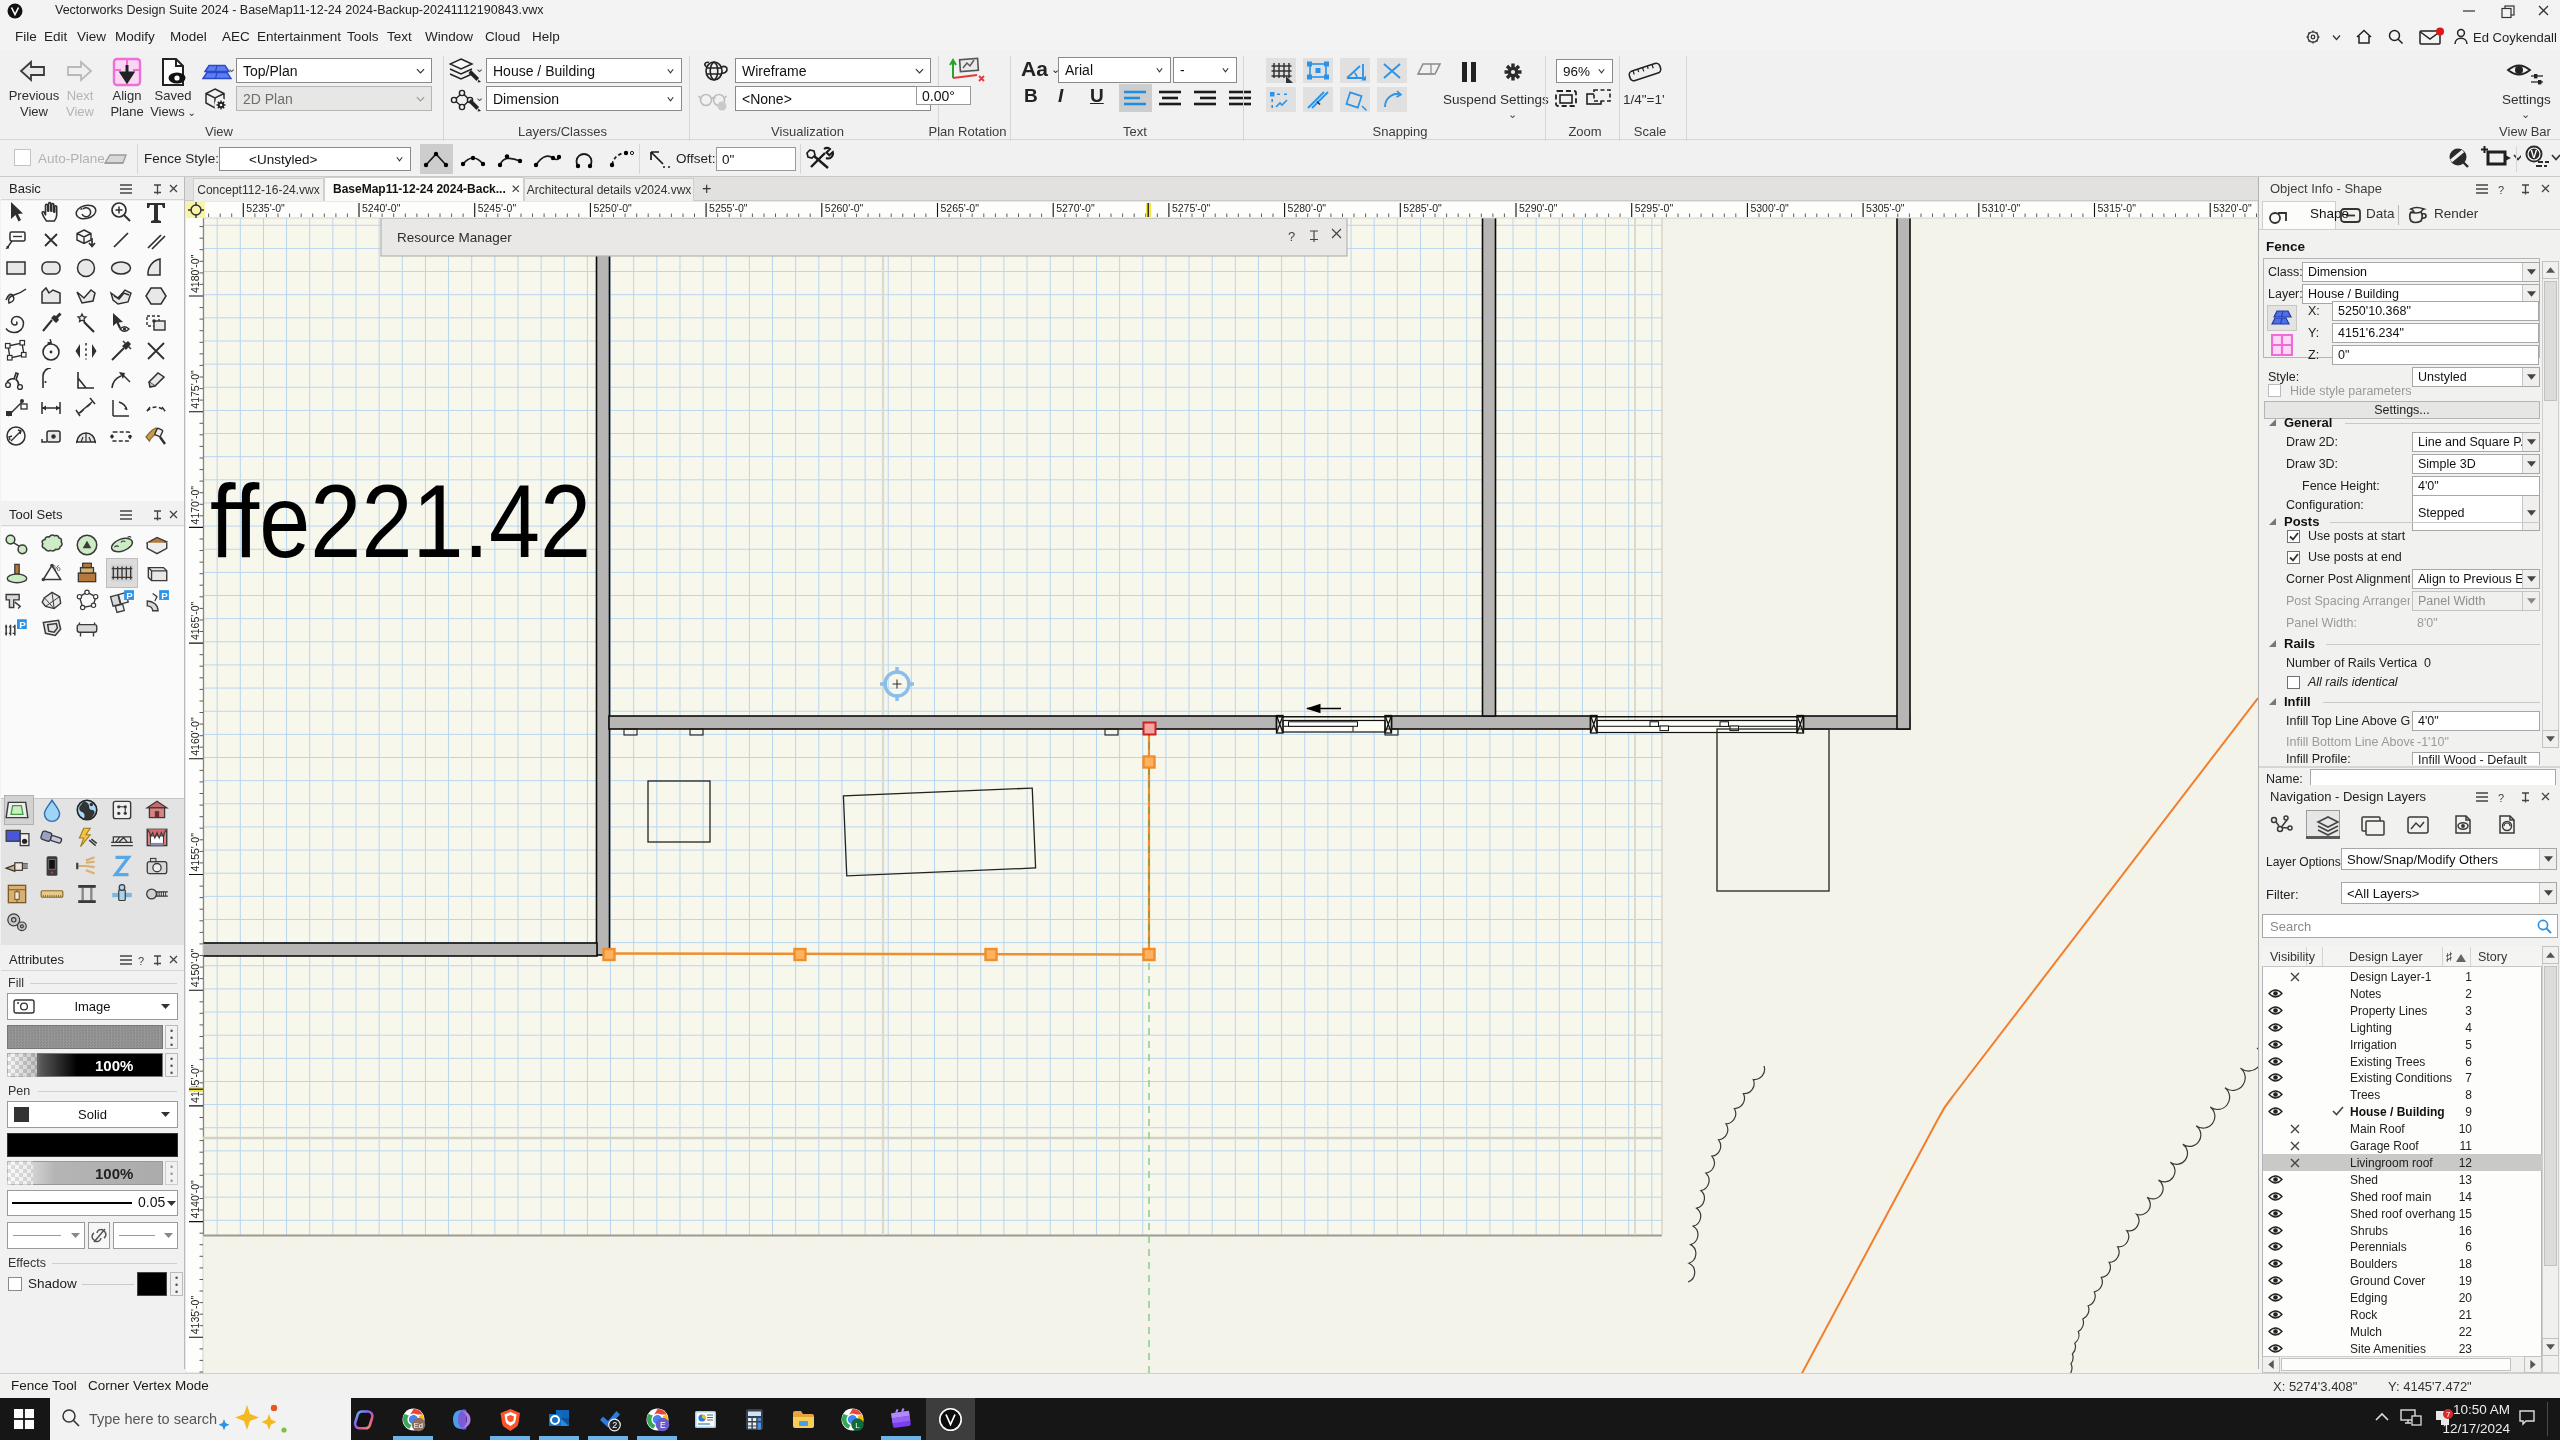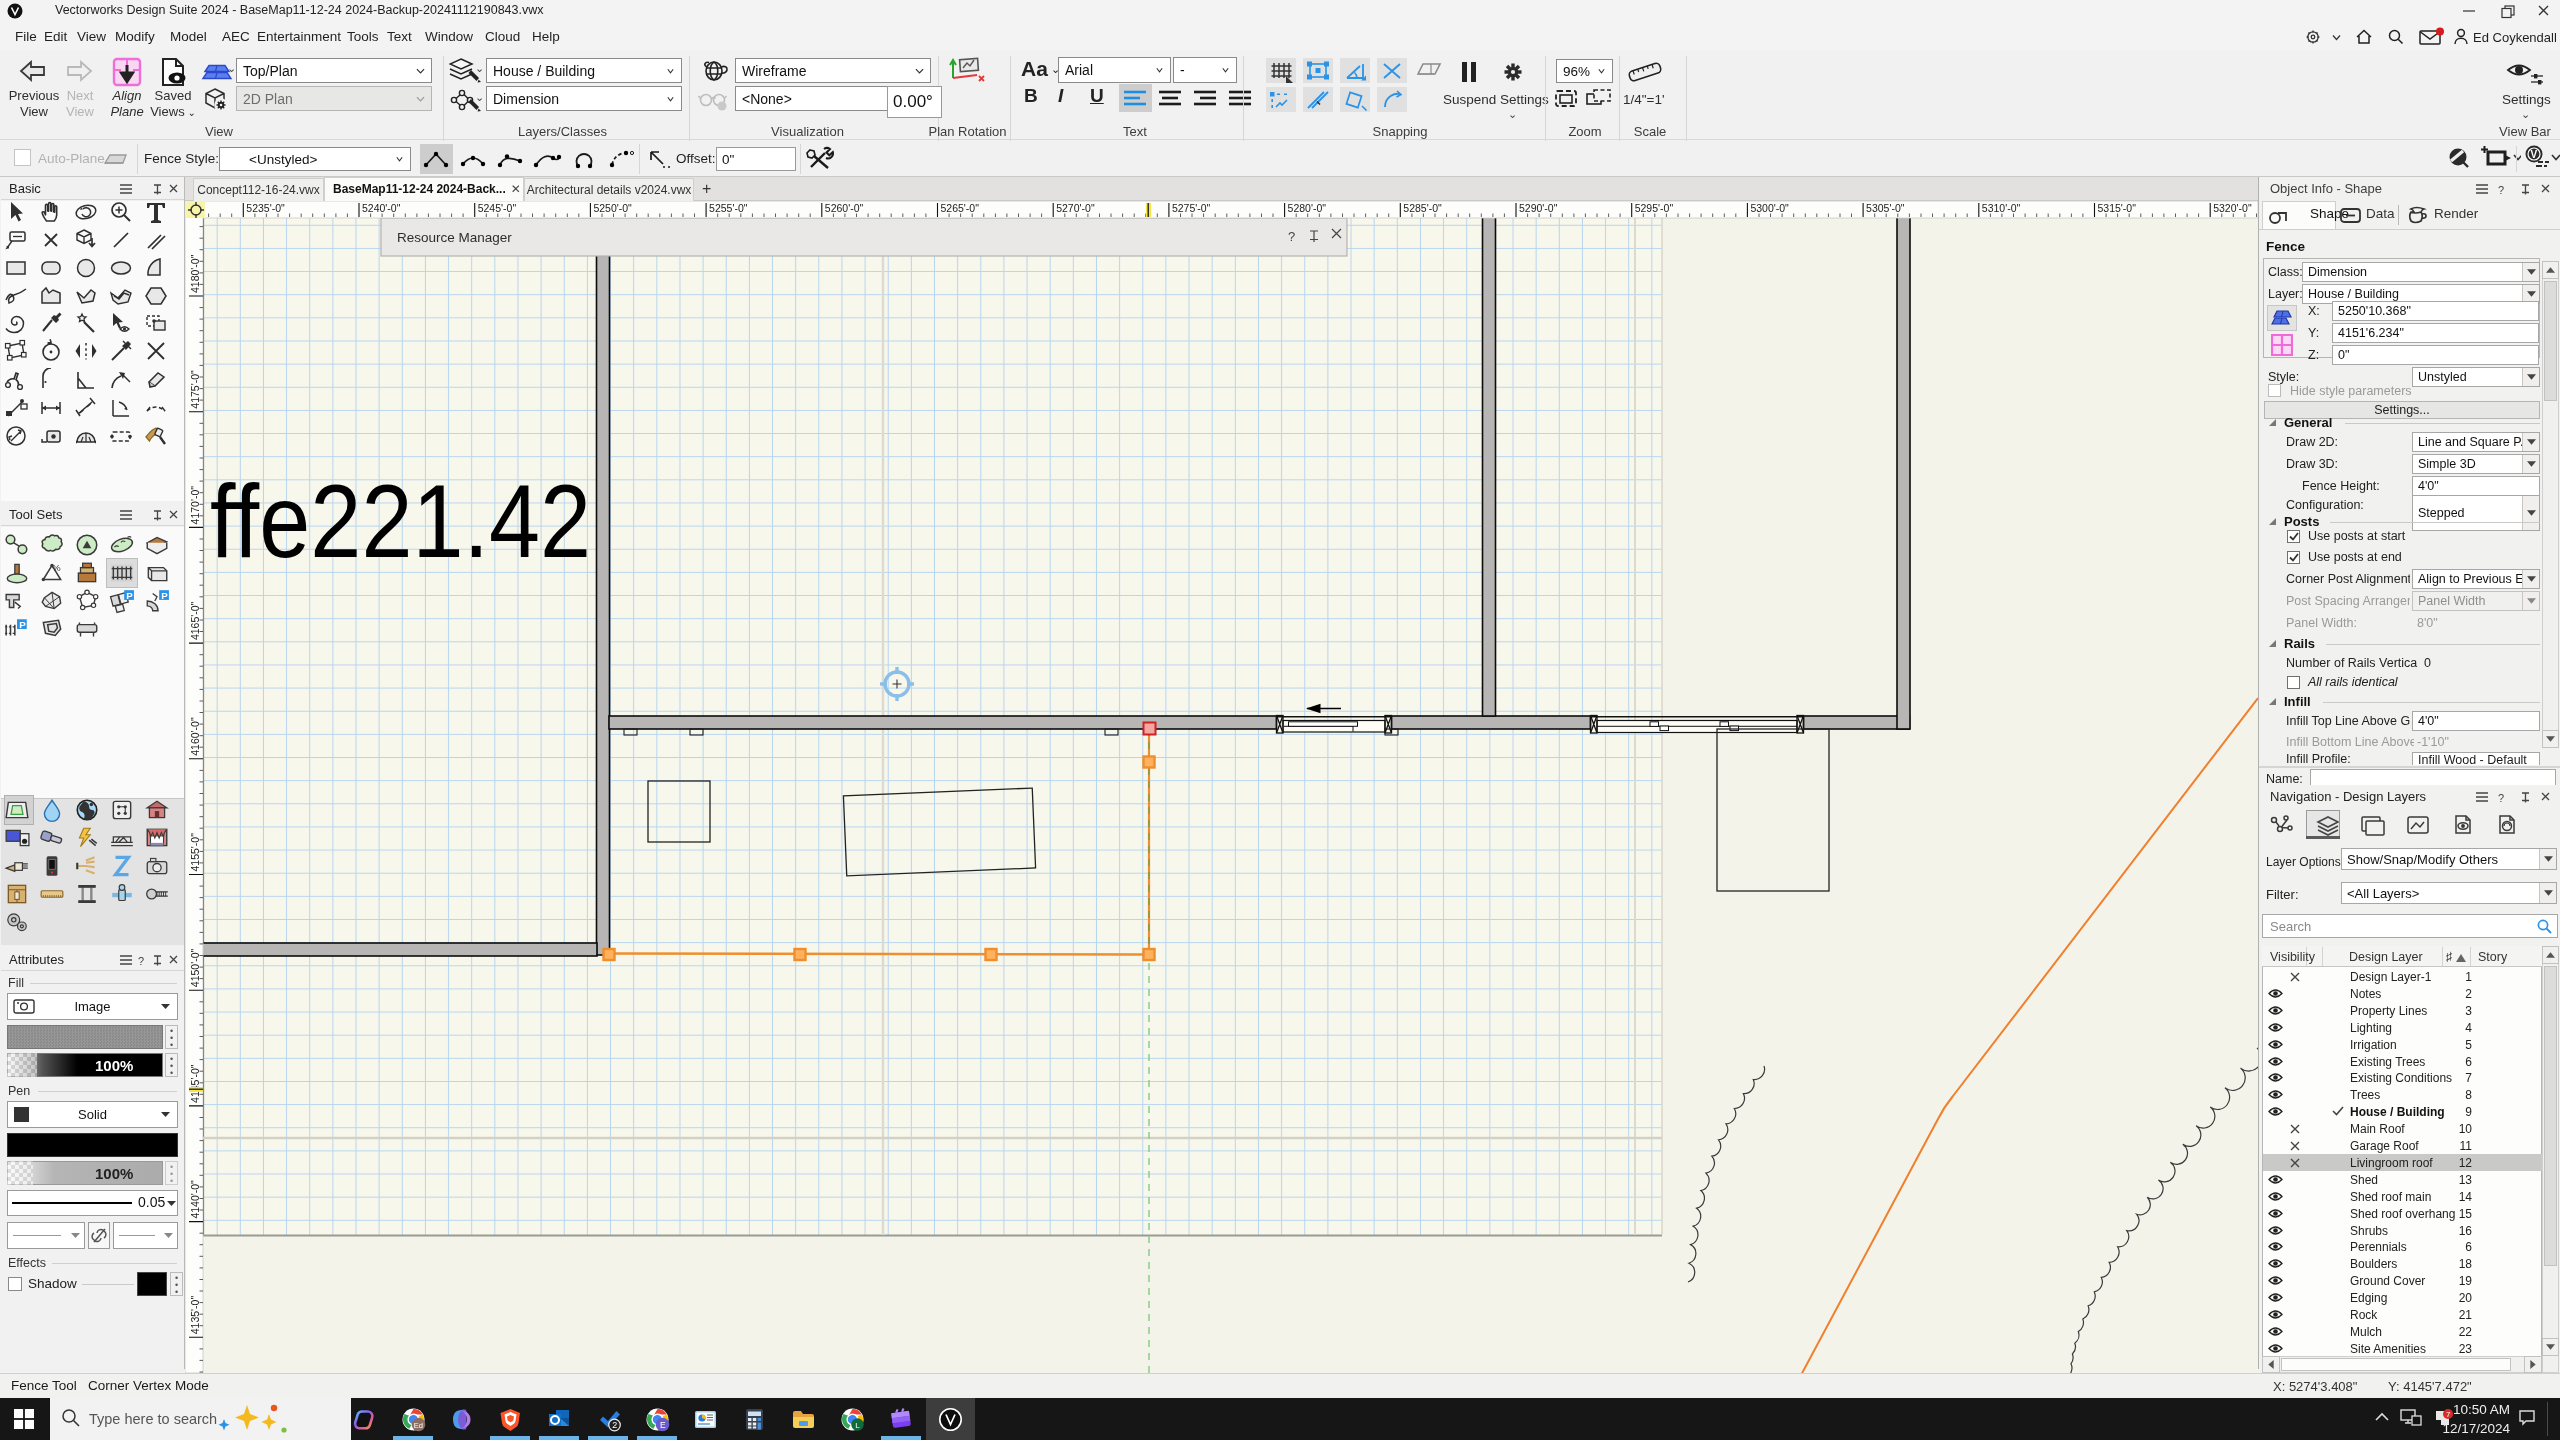--- a/index.html
+++ b/index.html
@@ -83,21 +83,21 @@
 </svg>
 <div class="abs" style="left:2px;top:88px;width:64px;text-align:center;font-size:13px;color:#2e2e2e;line-height:16px;">Previous<br>View</div>
 <div class="abs" style="left:48px;top:88px;width:64px;text-align:center;font-size:13px;color:#b4b4b4;line-height:16px;">Next<br>View</div>
 <svg class="abs" style="left:112px;top:57px" width="30" height="30" viewBox="0 0 30 30">
  <rect x="2" y="2" width="26" height="26" rx="3" fill="#f9d7f3" stroke="#ee6fd8" stroke-width="2.4"></rect>
  <line x1="15" y1="2" x2="15" y2="9" stroke="#ee6fd8" stroke-width="2"></line>
  <line x1="2" y1="13" x2="9" y2="13" stroke="#ee6fd8" stroke-width="2"></line>
     <line x1="21" y1="13" x2="28" y2="13" stroke="#ee6fd8" stroke-width="2"></line>
  <path d="M15 8 v8 m-5.5 0 h11 L15 24.5 Z" fill="#222" stroke="#222" stroke-width="3"></path>
 </svg>
-<div class="abs" style="left:95px;top:88px;width:64px;text-align:center;font-size:13px;color:#2e2e2e;line-height:16px;font-style:italic;">Align<br>Plane</div>
+<div class="abs" style="left:95px;top:88px;width:64px;text-align:center;font-size:13px;color:#2e2e2e;line-height:16px;">Align<br>Plane</div>
 <svg class="abs" style="left:158px;top:57px" width="30" height="30" viewBox="0 0 30 30">
  <path d="M5 2 h13 l7 7 v19 H5 Z" fill="#fdfdfd" stroke="#222" stroke-width="2"></path>
  <path d="M18 2 v7 h7" fill="none" stroke="#222" stroke-width="2"></path>
  <ellipse cx="19" cy="21" rx="8.5" ry="5.5" fill="#111"></ellipse>
     <circle cx="19" cy="21" r="2.6" fill="#fff"></circle>
 </svg>
 <div class="abs" style="left:141px;top:88px;width:64px;text-align:center;font-size:13px;color:#2e2e2e;line-height:16px;">Saved<br>Views<span style="font-size:10px;"> ⌄</span></div>
 <svg class="abs" style="left:200px;top:62px" width="36" height="18" viewBox="0 0 36 18">
  <path d="M5 9.5 L9 3.5 h16 l4 6 Z" fill="#5b7ff0" stroke="#2c49c9" stroke-width="1.4"></path>
  <path d="M3 16.5 L7 10.5 h20 l4 6 Z" fill="#5b7ff0" stroke="#2c49c9" stroke-width="1.4"></path>
@@ -182,21 +182,21 @@
 <div class="vdiv" style="left:938px;"></div>
 
 <svg class="abs" style="left:946px;top:56px" width="44" height="28" viewBox="0 0 44 28">
  <path d="M7 4 v18" stroke="#28a428" stroke-width="2"></path>
  <path d="M4 9 L7 4 l3 5" stroke="#28a428" stroke-width="2" fill="none"></path>
  <path d="M7 22 l24 -3" stroke="#e03a3a" stroke-width="2"></path>
  <rect x="14" y="3" width="18" height="12" fill="#e9e9e9" stroke="#555" stroke-width="1.6" transform="rotate(-4 23 9)"></rect>
  <path d="M17 12 l4-5 3 3 4-6" stroke="#555" stroke-width="1.4" fill="none"></path>
  <path d="M33 20 l5 5 m0-5 l-5 5" stroke="#e03a3a" stroke-width="1.8"></path>
 </svg>
-<div class="field" style="left:887px;top:86px;width:55px;height:32px;font-size:17px;">0.00°</div>
+<div class="field" style="left:916px;top:86px;width:55px;height:19px;font-size:14px;">0.00°</div>
 <div class="seclabel" style="left:905px;width:125px;">Plan Rotation</div>
 <div class="vdiv" style="left:1010px;"></div>
 
 <div class="abs" style="left:1021px;top:57px;font-size:21px;font-weight:bold;color:#222;">Aa<span style="font-size:11px;font-weight:normal;vertical-align:3px;"> ⌄</span></div>
 <div class="combo" style="left:1058px;top:57px;width:113px;height:26px;">Arial<svg class="arr" viewBox="0 0 10 6">
       <path d="M2 1 l3 4 3-4" stroke="#333" fill="none" stroke-width="1.2"></path>
     </svg></div>
 <div class="combo" style="left:1173px;top:57px;width:64px;height:26px;">-<svg class="arr" viewBox="0 0 10 6">
       <path d="M2 1 l3 4 3-4" stroke="#333" fill="none" stroke-width="1.2"></path>
     </svg></div>

